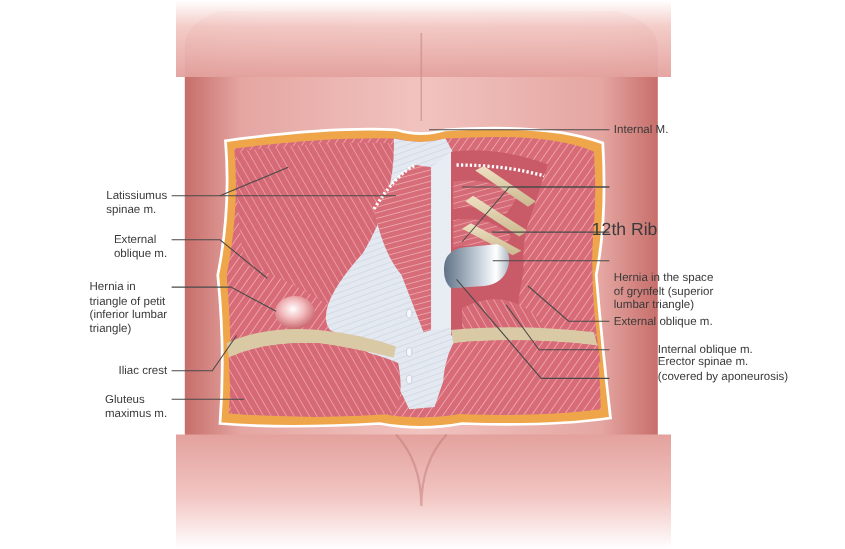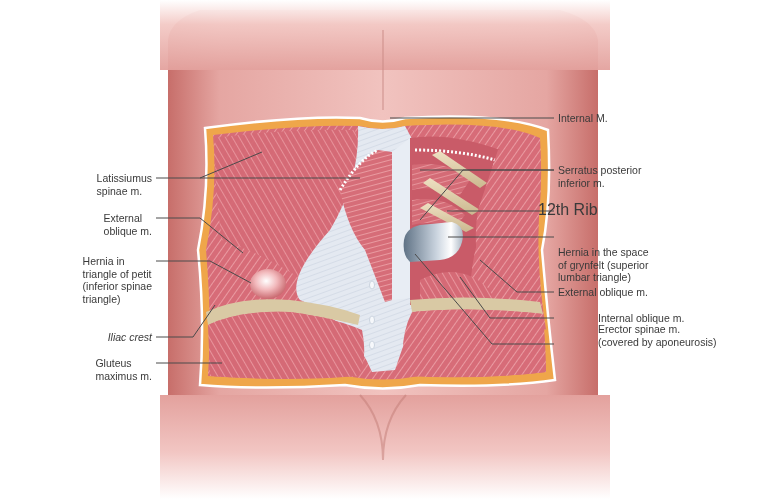--- a/index.html
+++ b/index.html
@@ -151,37 +151,33 @@
   <span>Latissiumus</span>
   <span>spinae m.</span>
 </div>
 <div class="label left" style="right:616px; top:212px;">
   <span>External</span>
   <span>oblique m.</span>
 </div>
 <div class="label left" style="right:616px; top:255px;">
   <span>Hernia in</span>
   <span>triangle of petit</span>
-  <span>(inferior spinae</span>
+  <span>(inferior lumbar</span>
   <span>triangle)</span>
 </div>
-<div class="label left" style="right:616px; top:331px;font-style:italic;">
+<div class="label left" style="right:616px; top:331px;">
   <span>Iliac crest</span>
 </div>
 <div class="label left" style="right:616px; top:357px;">
   <span>Gluteus</span>
   <span>maximus m.</span>
 </div>
 
 <div class="label right" style="left:558px; top:112px;">
   <span>Internal M.</span>
-</div>
-<div class="label right" style="left:558px; top:164px;">
-  <span>Serratus posterior</span>
-  <span>inferior m.</span>
 </div>
 <div class="label right" style="left:538px; top:204px; font-size:16px;">
   <span>12th Rib</span>
 </div>
 <div class="label right" style="left:558px; top:231px;margin-top:15px;">
   <span>Hernia in the space</span>
   <span>of grynfelt (superior</span>
   <span>lumbar triangle)</span>
 </div>
 <div class="label right" style="left:558px; top:286px;">

